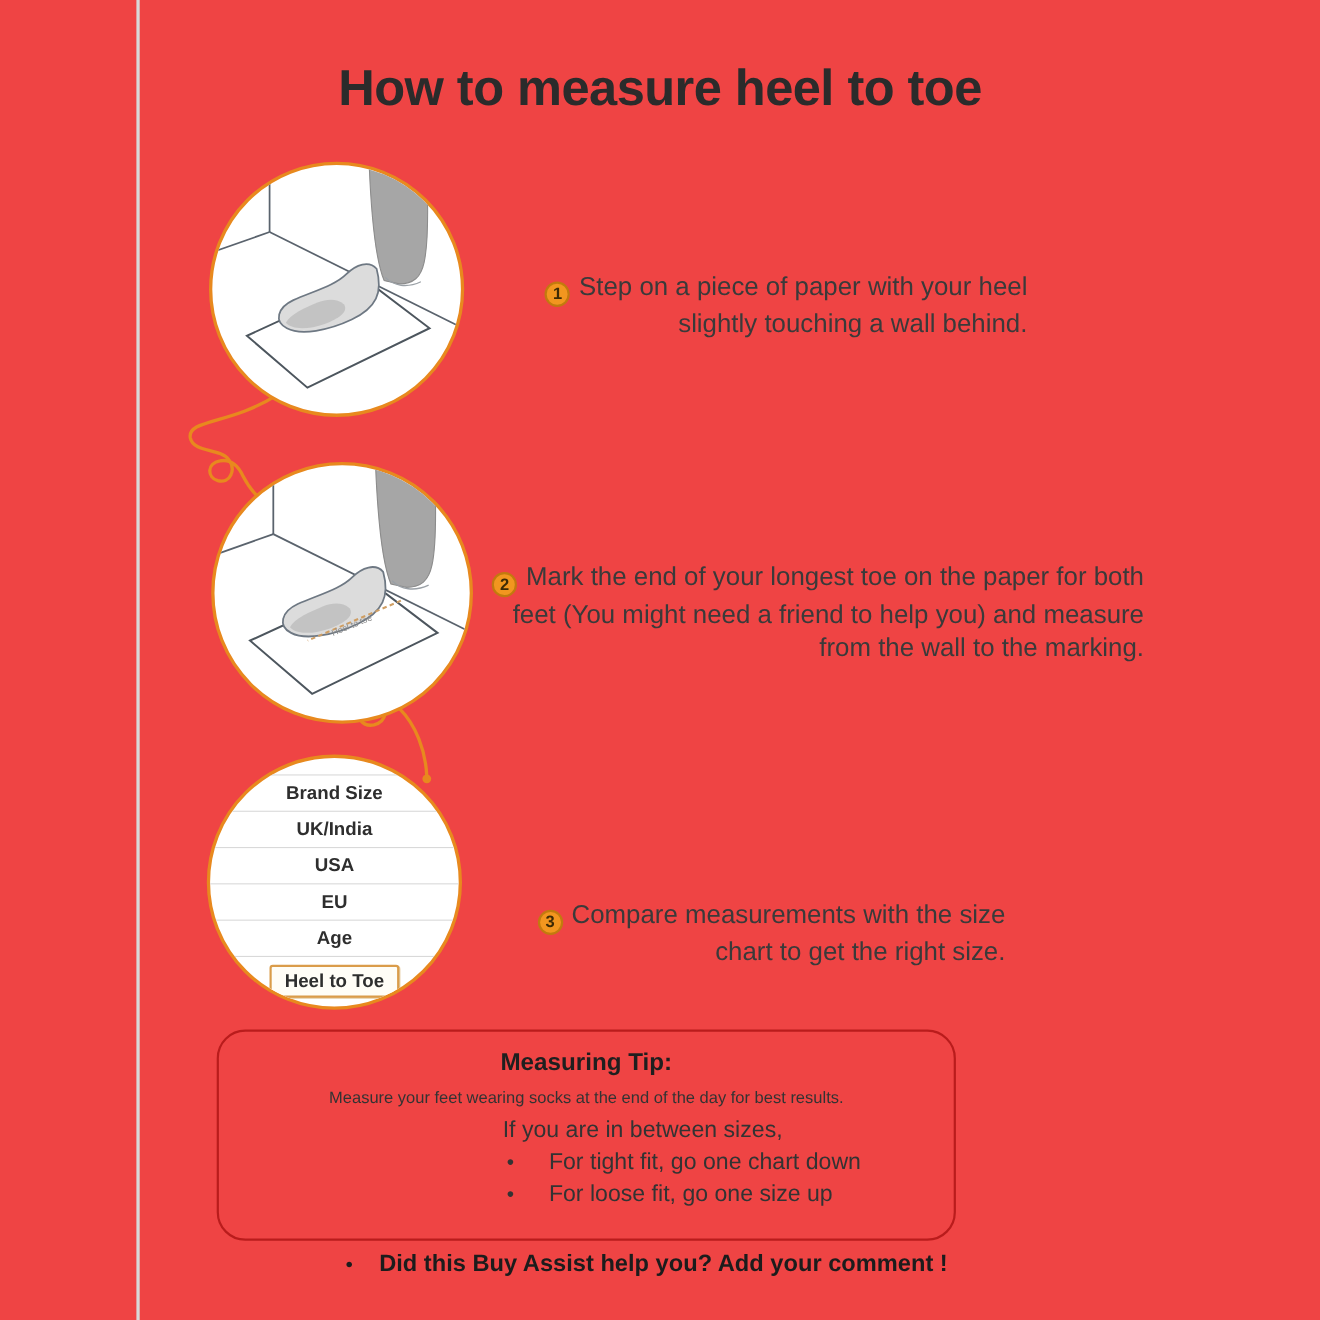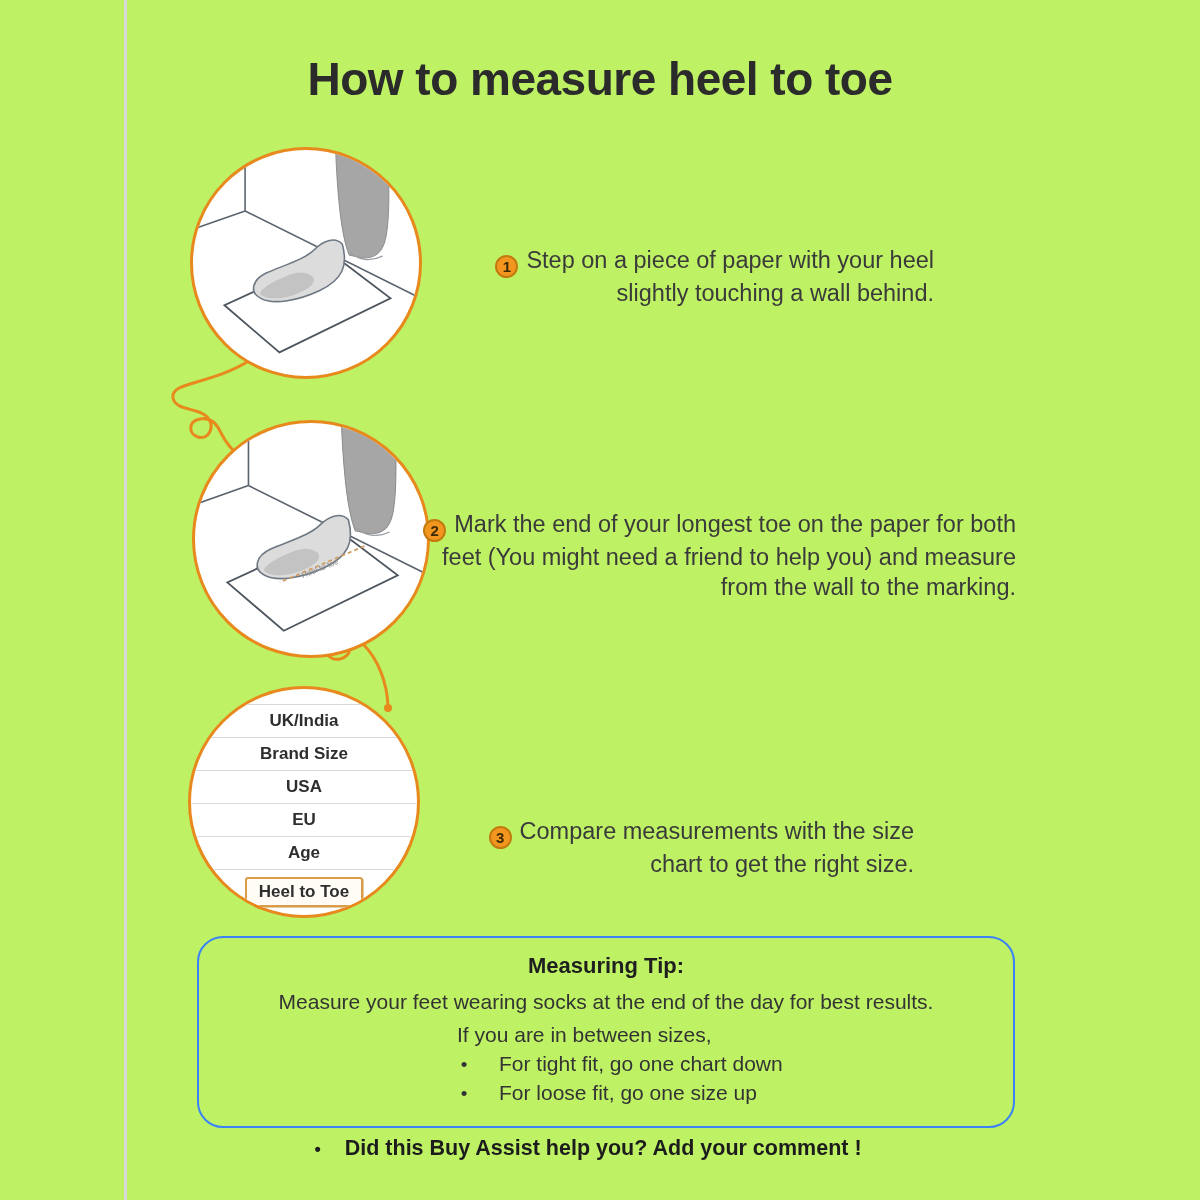--- a/index.html
+++ b/index.html
@@ -1,17 +1,17 @@
 <!DOCTYPE html>
 <html><head>
 <meta charset="utf-8">
 <style>
   html,body{margin:0;padding:0;background:#ffffff;}
   .page{
-    position:relative;width:1200px;height:1200px;background:#bef264;overflow:hidden;
+    position:relative;width:1200px;height:1200px;background:#ef4444;overflow:hidden;
     font-family:"Liberation Sans","DejaVu Sans",sans-serif;color:#333;
   }
   .edge-line{position:absolute;left:124px;top:0;width:3px;height:1200px;background:#d8d8d8;}
   .title{
     position:absolute;left:0;top:52px;width:1200px;text-align:center;
     font-size:46px;font-weight:bold;color:#2b2b2b;letter-spacing:-0.5px;margin:0;
   }
   .connectors{position:absolute;left:0;top:0;width:1200px;height:1200px;pointer-events:none;}
   .step-circle{
     position:absolute;border-radius:50%;border:3px solid #E8891E;background:#fff;
@@ -28,35 +28,35 @@
     font-size:17px;font-weight:bold;color:#2e2e2e;border-top:1px solid #d9d9d9;
   }
   .chart-row.hl{height:44px;}
   .chip{
     display:inline-block;border:2px solid #DA9C4A;background:#FFFDF6;border-radius:3px;
     padding:3px 12px;font-size:17px;font-weight:bold;color:#2e2e2e;box-shadow:1px 1px 0 #e5cba0;
   }
   
   .step{position:absolute;font-size:23.5px;line-height:1.28;color:#3a3a3a;text-align:right;}
   #step1{left:448px;top:221px;width:486px;}
-  #step2{left:420px;top:486px;width:596px;margin-top:23px;}
+  #step2{left:444px;top:486px;width:596px;margin-top:23px;}
   #step3{left:444px;top:792px;width:470px;}
   .badge{
     display:inline-flex;align-items:center;justify-content:center;
     width:23px;height:23px;border-radius:50%;background:#F2961F;border:2px solid #C27A0E;
     color:#3d2a05;font-size:15px;font-weight:bold;margin-right:8px;vertical-align:-4px;
     box-sizing:border-box;
   }
   
   .tipbox{
-    position:absolute;left:197px;top:936px;width:818px;height:192px;
-    border:2px solid #3b82f6;border-radius:26px;box-sizing:border-box;text-align:center;
+    position:absolute;left:197px;top:936px;width:672px;height:192px;
+    border:2px solid #b91c1c;border-radius:26px;box-sizing:border-box;text-align:center;
   }
   .tip-heading{margin-top:15px;font-size:22px;font-weight:bold;color:#1f1f1f;}
-  .tip-body{margin-top:11px;font-size:21px;color:#333;}
+  .tip-body{margin-top:11px;font-size:15px;color:#333;}
   .tip-sub{width:fit-content;text-align:left;margin:9px 0 0 258px;font-size:21px;color:#333;}
   .tip-line{margin-top:2px;}
   .blt{display:inline-block;width:14px;margin-right:28px;text-align:center;font-size:19px;}
   .tip-bullet-line{margin-top:5px;}
   
   .footer{
     position:absolute;left:0;top:1136px;width:1176px;text-align:center;
     font-size:21.5px;font-weight:bold;color:#1c1c1c;
   }
   .footer .fb{margin-right:24px;font-size:18px;}
@@ -105,22 +105,22 @@
   <div class="step-circle" id="circle2">
     <svg class="scene" viewBox="0 0 230 230">
       <use href="#foot-scene"></use>
       <path d="M 168 122 L 84 158" stroke="#cf9e63" stroke-width="1.8" stroke-dasharray="4 3" fill="none"></path>
       <text x="103" y="146" font-size="8" fill="#8a8a8a" transform="rotate(-22 125 140)">Heel to toe</text>
     </svg>
   </div>
 
   <div class="step-circle" id="circle3">
     <div class="chart-rows">
+      <div class="chart-row">Brand Size</div>
       <div class="chart-row">UK/India</div>
-      <div class="chart-row">Brand Size</div>
       <div class="chart-row">USA</div>
       <div class="chart-row">EU</div>
       <div class="chart-row">Age</div>
       <div class="chart-row hl">
         <span class="chip">Heel to Toe</span>
       </div>
     </div>
   </div>
 
   <p class="step" id="step1"><span class="badge">1</span><span>Step on a piece of paper with your heel slightly touching a wall behind.</span></p>

